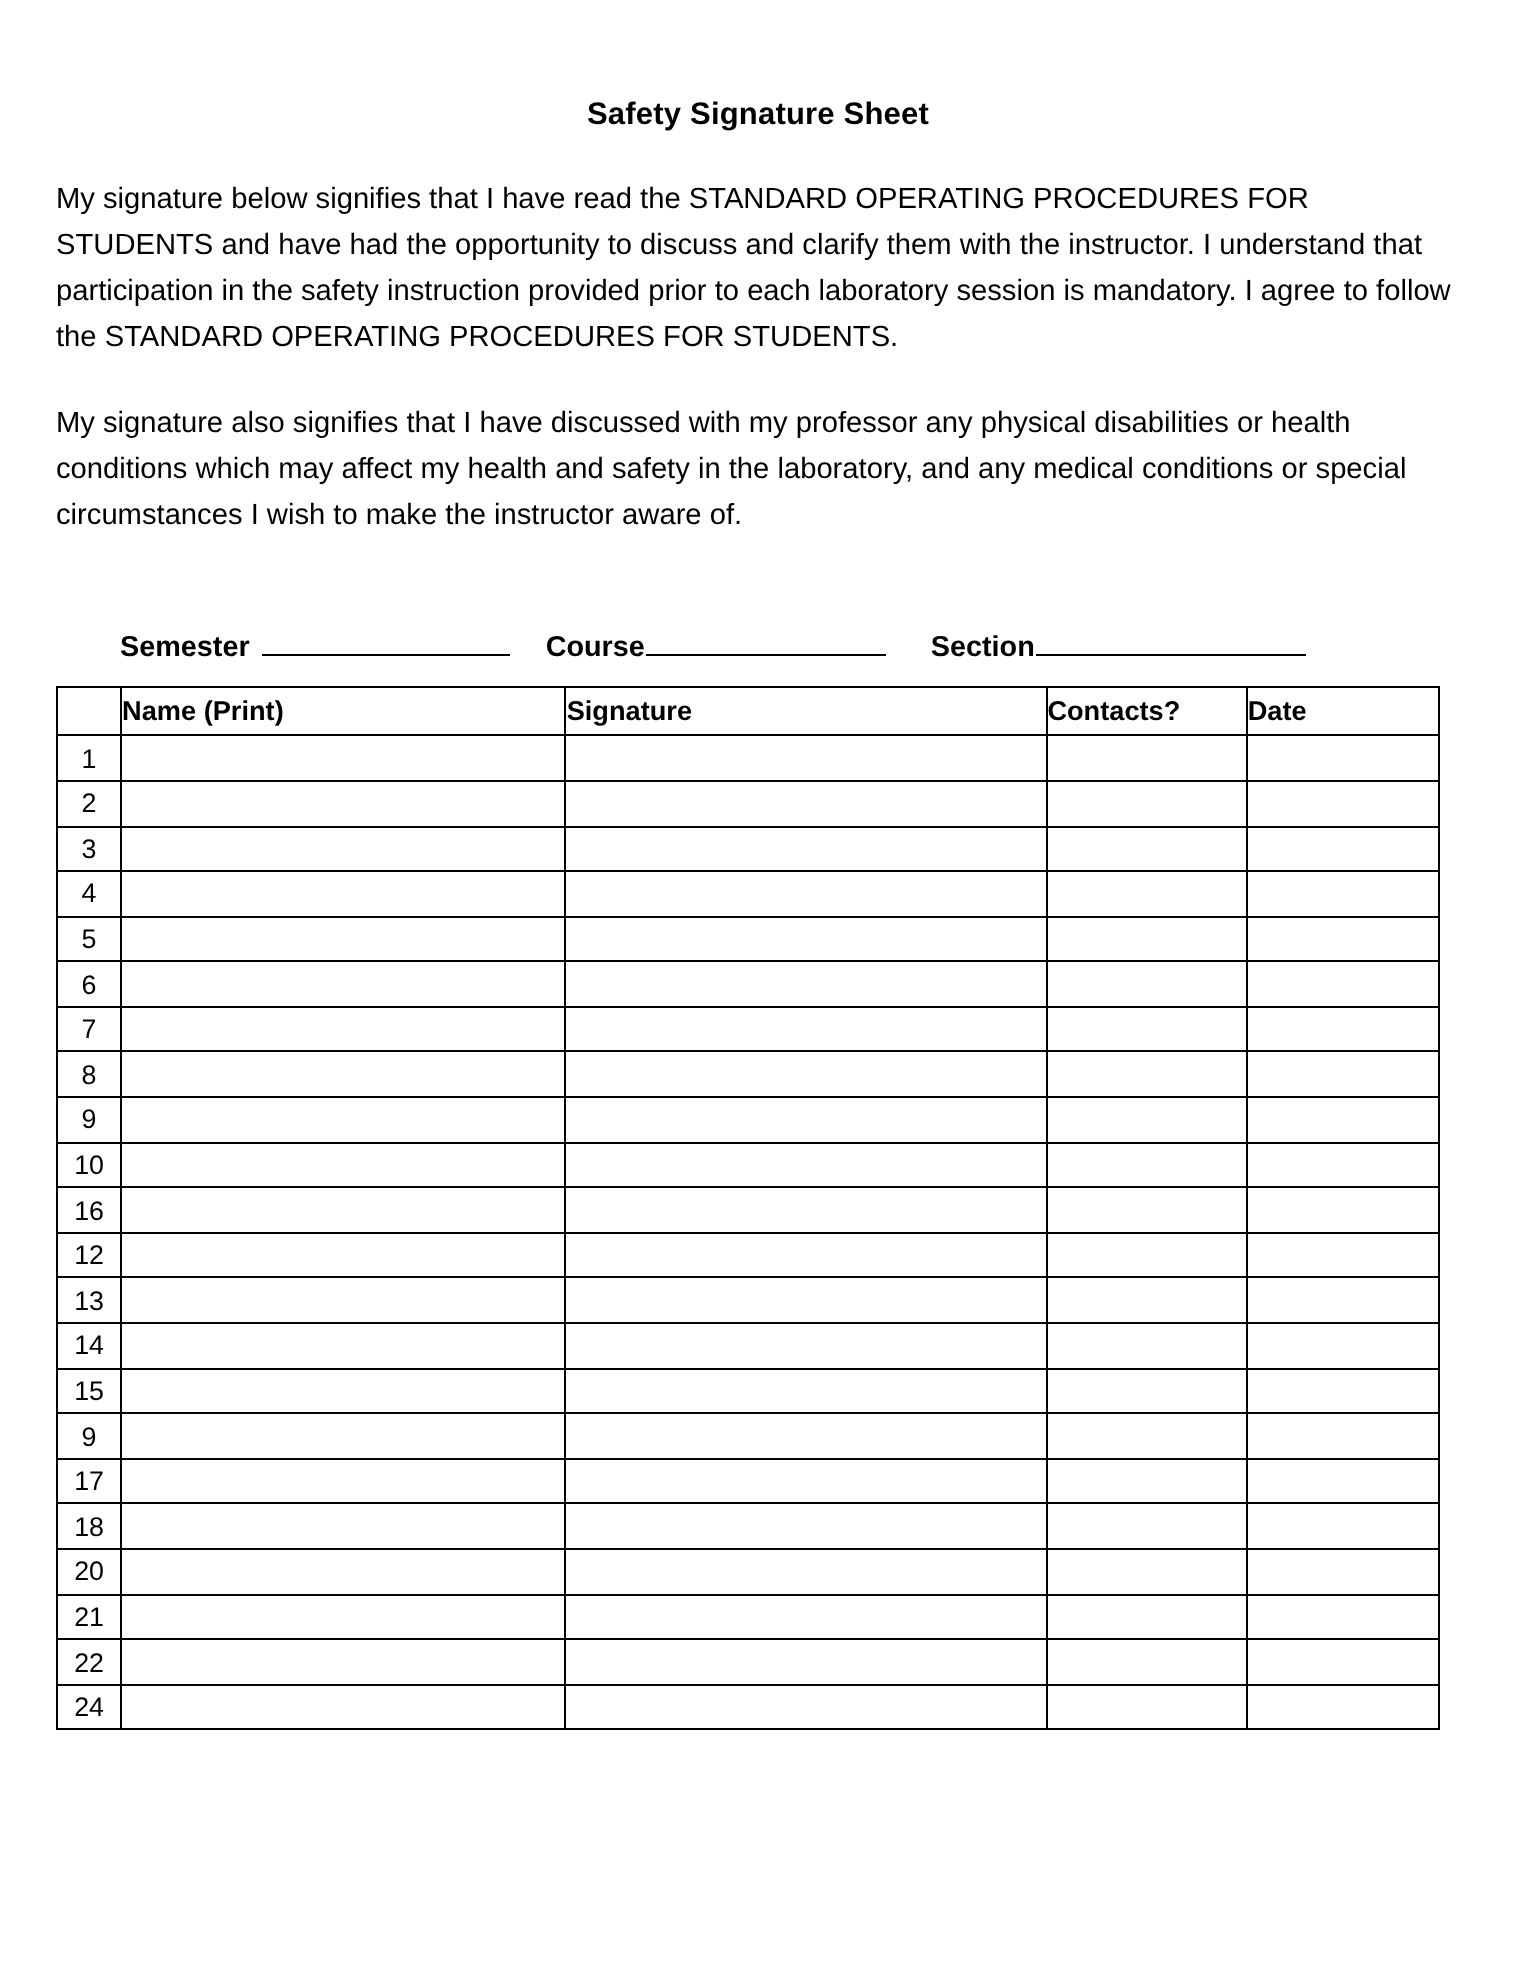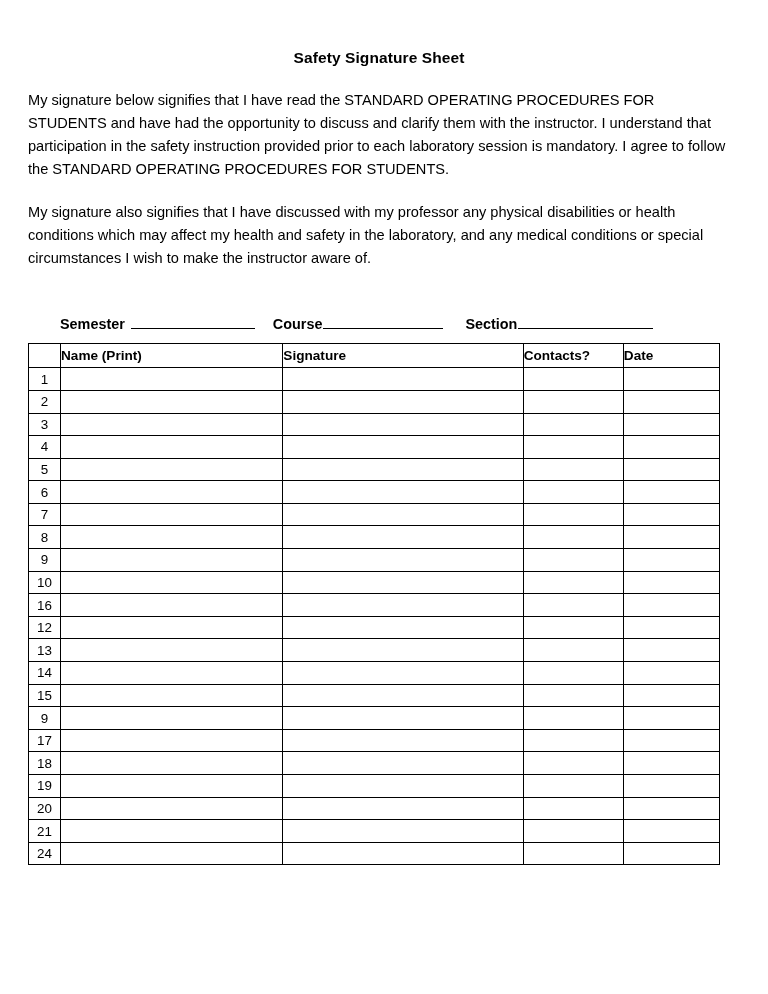--- a/index.html
+++ b/index.html
@@ -251,35 +251,35 @@
           <td></td>
         </tr>
         <tr>
           <td class="num">18</td>
           <td></td>
           <td></td>
           <td></td>
           <td></td>
         </tr>
         <tr>
-          <td class="num">19</td>
-          <td></td>
-          <td></td>
-          <td></td>
-          <td></td>
-        </tr>
-        <tr>
           <td class="num">20</td>
           <td></td>
           <td></td>
           <td></td>
           <td></td>
         </tr>
         <tr>
           <td class="num">21</td>
+          <td></td>
+          <td></td>
+          <td></td>
+          <td></td>
+        </tr>
+        <tr>
+          <td class="num">22</td>
           <td></td>
           <td></td>
           <td></td>
           <td></td>
         </tr>
         <tr>
           <td class="num">24</td>
           <td></td>
           <td></td>
           <td></td>

